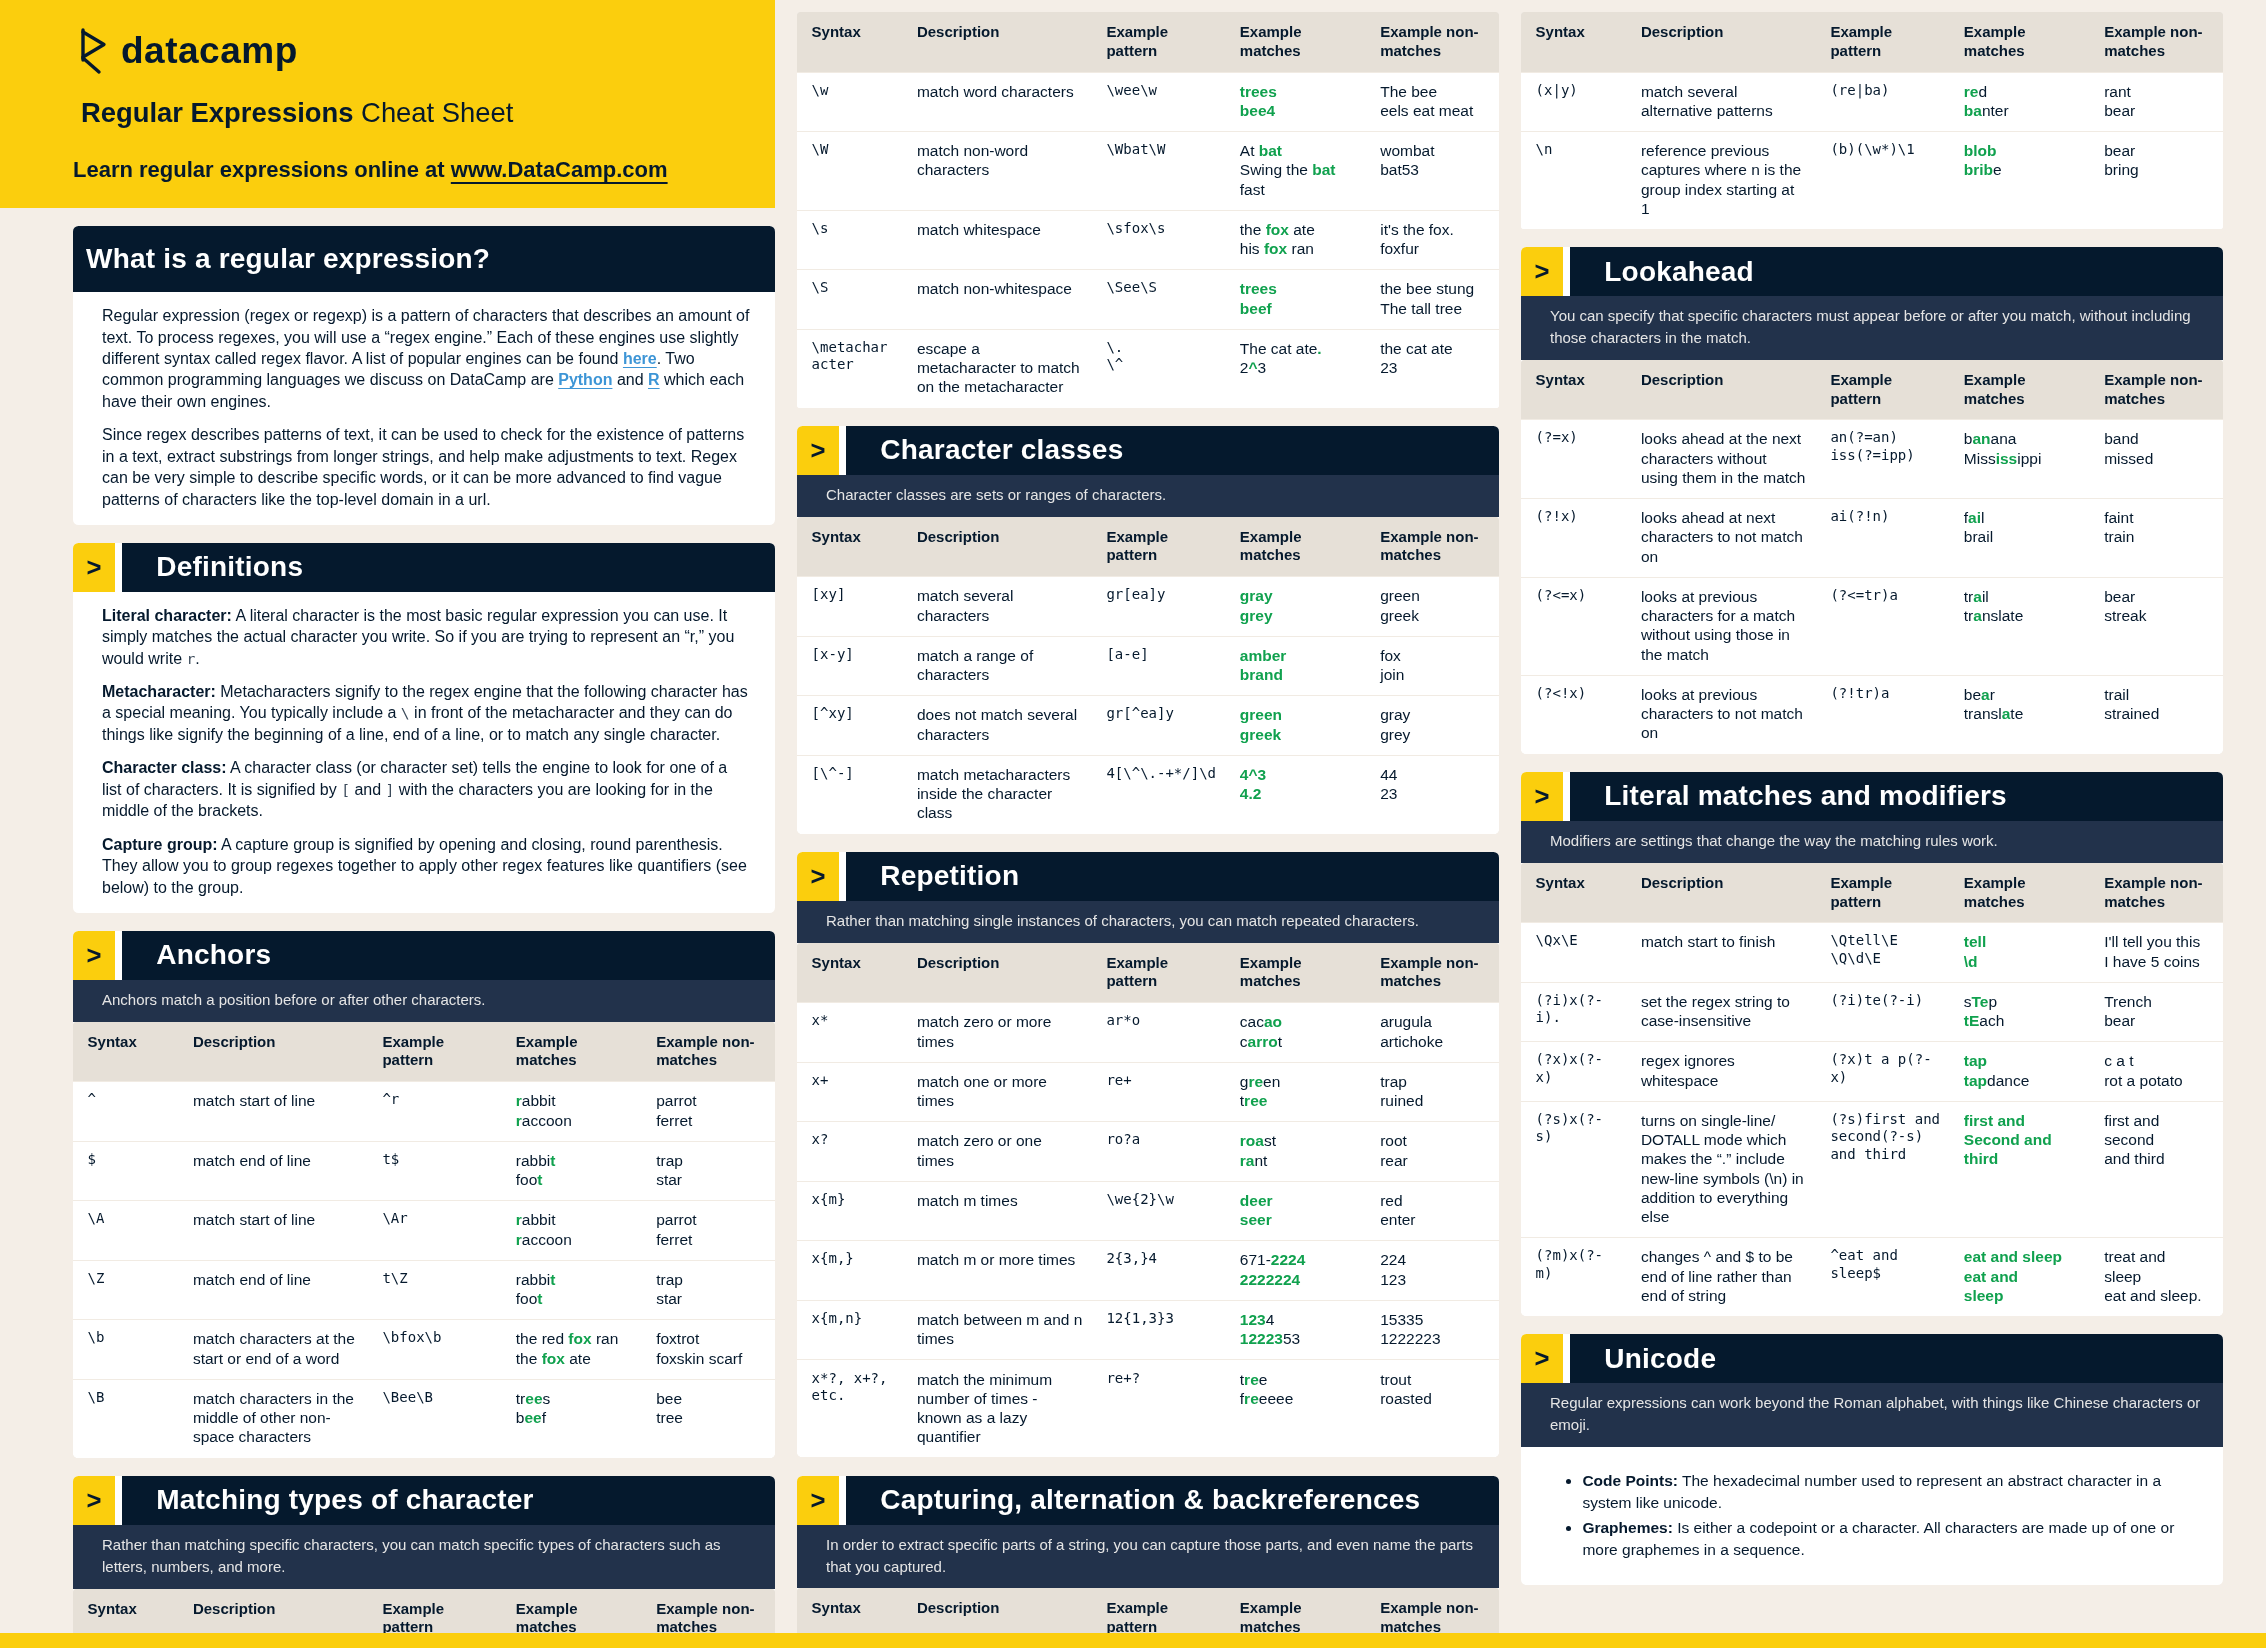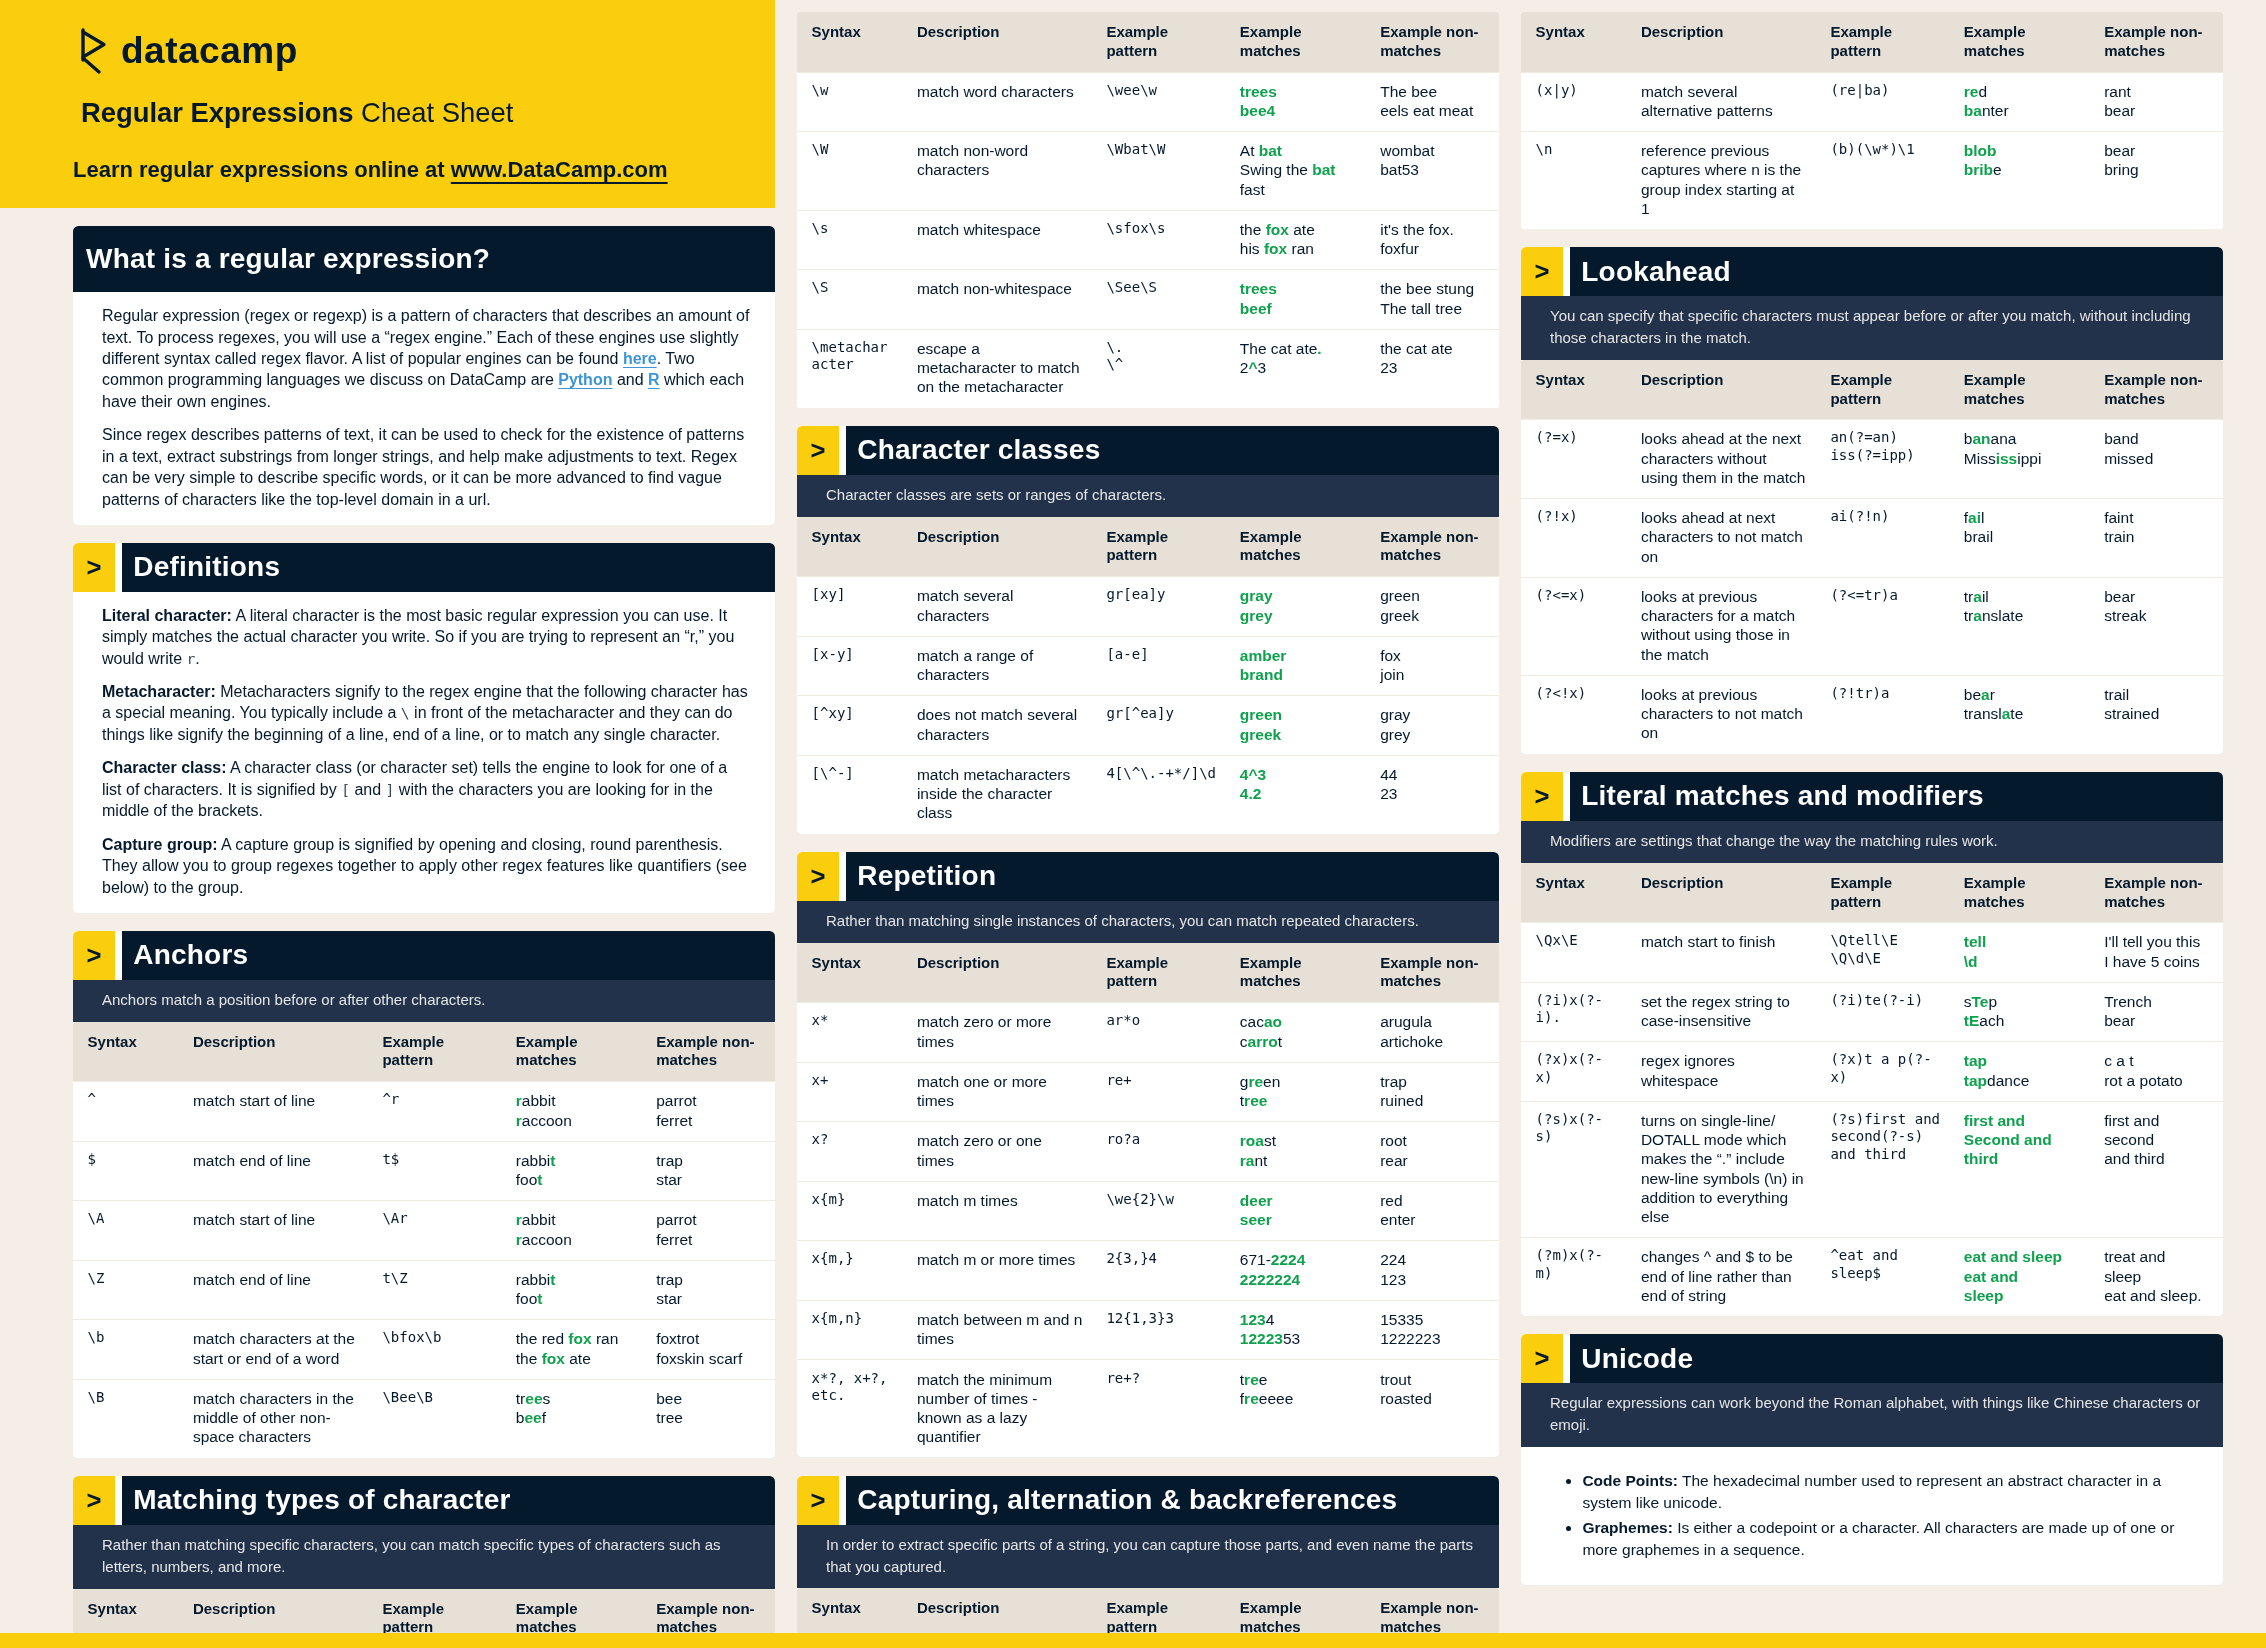--- a/index.html
+++ b/index.html
@@ -16,21 +16,21 @@
   .brand h1{margin:22px 0 0 8px;font-size:27.4px;font-weight:400}
   .brand h1 .b{font-weight:800}
   .tagline{margin-top:27.4px;font-size:22px;font-weight:800}
   .tagline .link-strong{text-decoration:underline;text-underline-offset:4.6px;text-decoration-thickness:2.3px;cursor:pointer}
 
   
   .box{background:#fff;border-radius:5.5px;overflow:hidden;margin-top:18.3px}
   .head{display:flex;height:49px}
   .chev{width:42px;background:#FBCE0D;display:flex;align-items:center;justify-content:center;
         font-weight:800;font-size:25.6px;color:#05192D;margin-right:7.3px;flex:0 0 42px}
-  .bar{flex:1;background:#05192D;color:#fff;display:flex;align-items:center;padding-left:11px;
+  .bar{flex:1;background:#05192D;color:#fff;display:flex;align-items:center;padding-left:34px;
        font-size:28px;font-weight:800;letter-spacing:0.2px}
   .bar.solo{height:66px;padding-left:13px}
   .subtitle{background:#22324B;color:#e5e5e5;font-size:15px;line-height:1.45;padding:9.1px 22px 11px 29px}
   .body{padding:12.8px 24px 14.6px 29px;font-size:16px;line-height:1.34}
   .body p{margin:0 0 12px 0}
   .body p:last-child{margin-bottom:0}
   code{font-family:"DejaVu Sans Mono","Liberation Mono",monospace;font-size:14.6px;color:#3b4a5a}
   .link{color:#3D95D6;font-weight:700;text-decoration:underline;text-underline-offset:2.7px;cursor:pointer}
   .bullets{padding:11px 24px 12.8px 33px;font-size:15.5px;line-height:1.4}
   .bullets ul{margin:12px;padding-left:16.4px}

